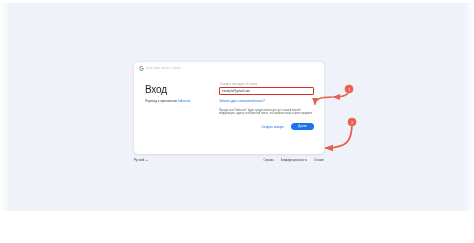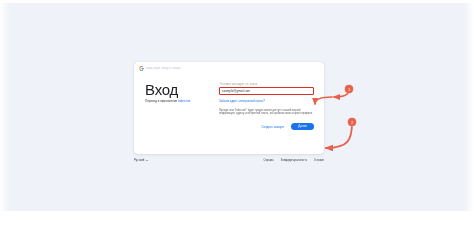--- a/index.html
+++ b/index.html
@@ -46,21 +46,21 @@
     white-space:nowrap;overflow:hidden;
   }
 
   .card-body{
     display:flex;padding:5px 10px 0 11px;gap:8px;
   }
   .col-left{width:66px;flex:none;padding-top:6px;}
   .col-right{flex:1;padding-top:5px;}
 
   .title{
-    font-size:15px;color:#202124;line-height:11px;font-weight:400;
+    font-size:10px;color:#202124;line-height:11px;font-weight:400;
     letter-spacing:-.2px;
   }
   .subtitle{
     margin-top:3.5px;font-size:3px;color:#3c4043;line-height:4px;
     white-space:nowrap;
   }
   .subtitle .lnk{color:#1a73e8;}
 
   
   .field-wrap{position:relative;}

